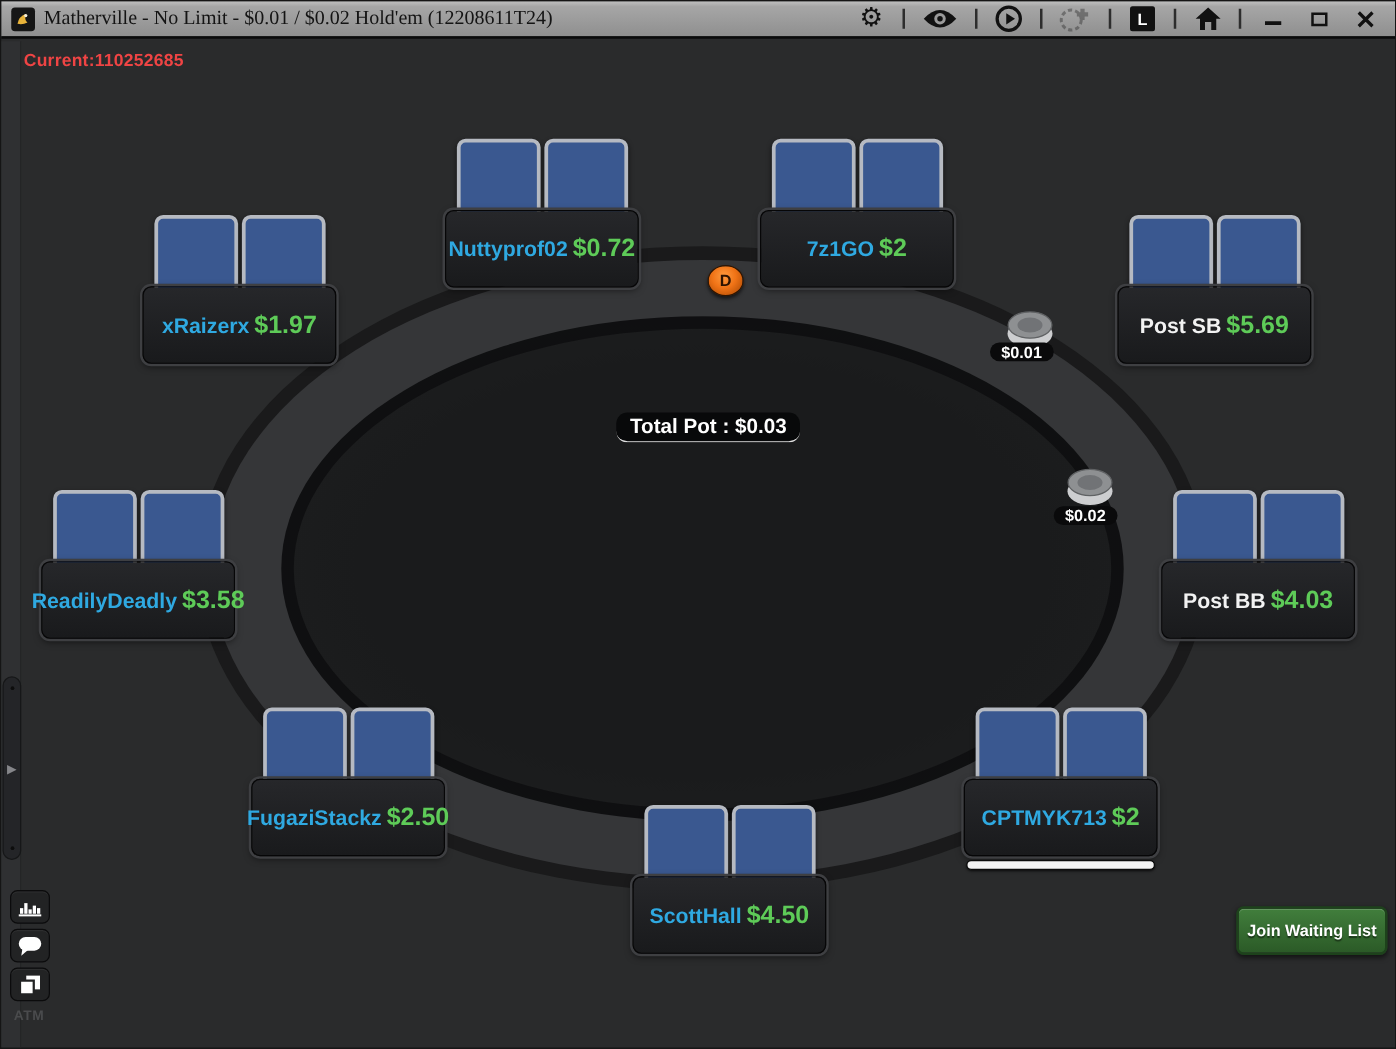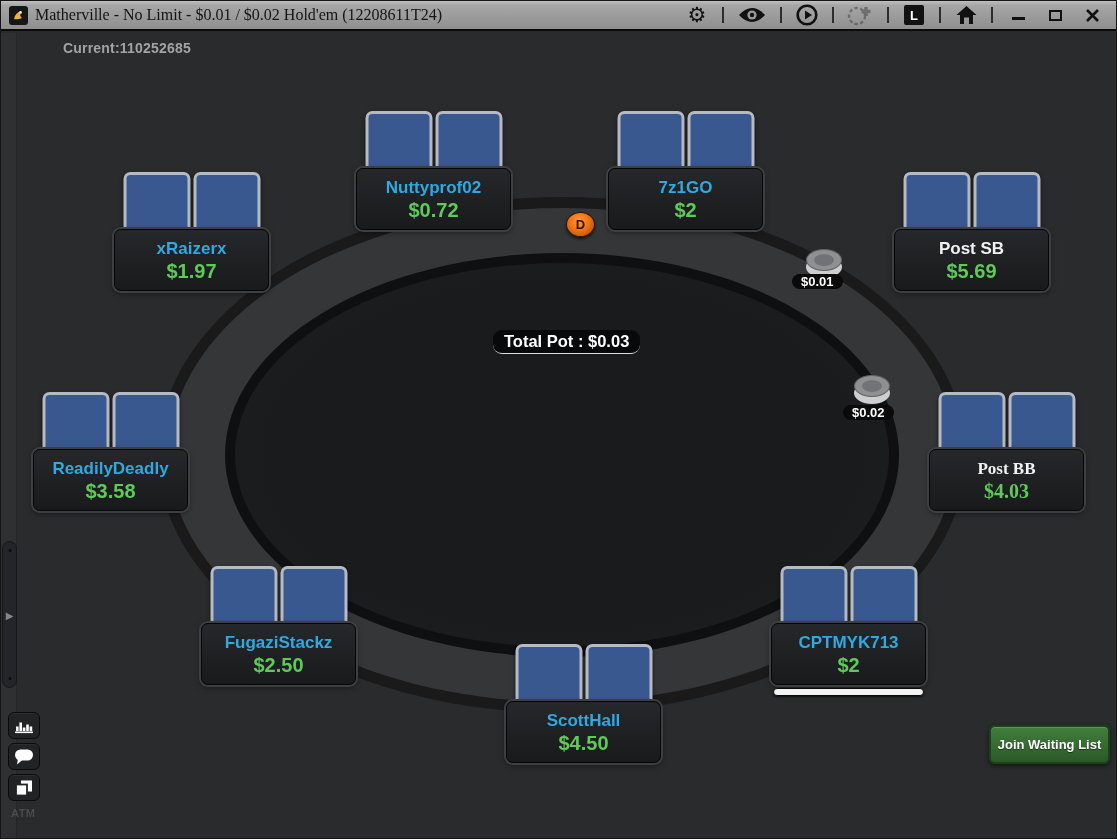--- a/index.html
+++ b/index.html
@@ -28,22 +28,22 @@
   
   .left-strip{ position:absolute; left:0; top:32px; bottom:0; width:16px;
     background:#2f3032; border-right:1px solid #242526; }
   .panel-handle{ position:absolute; left:1px; top:540px; width:15px; height:147px;
     background:#242528; border:1px solid #161718; border-radius:8px; cursor:pointer; }
   .panel-handle .dot{ position:absolute; left:50%; transform:translateX(-50%);
     width:3px; height:3px; border-radius:50%; background:#0d0d0d; }
   .panel-handle .arr{ position:absolute; left:50%; top:50%; transform:translate(-50%,-50%);
     color:#85868a; font-size:10px; }
 
-  .current-label{ position:absolute; left:18px; top:39px; color:#a3a3a3;
-    font-size:14px; font-weight:600; letter-spacing:.2px;margin-left:44px; }
+  .current-label{ position:absolute; left:18px; top:39px; color:#ef4444;
+    font-size:14px; font-weight:600; letter-spacing:.2px; }
 
   
   .rail{ position:absolute; left:168px; top:207px; width:786px; height:494px;
     border-radius:50%; background:#353638;
     box-shadow:0 0 0 11px rgba(10,10,10,.5); }
   .felt{ position:absolute; left:224px; top:252px; width:674px; height:404px;
     border-radius:50%; background:radial-gradient(ellipse at center,#1a1b1c 60%,#1f2021 100%);
     border:10px solid rgba(9,9,10,.65); }
 
   .pot-pill{ position:absolute; left:492px; top:329px; height:24px;
@@ -60,21 +60,21 @@
 
   
   .seat{ position:absolute; width:155px; height:62px; }
   .cards{ position:absolute; left:50%; top:-57px; transform:translateX(-50%);
     display:flex; gap:3px; z-index:1; }
   .card{ width:67px; height:98px; border-radius:7px; background:var(--card-blue,#3a5890);
     border:3px solid #b6bac2; box-shadow:0 2px 4px rgba(0,0,0,.45); }
   .pod{ position:absolute; left:0; top:0; width:155px; height:62px; z-index:2;
     background:linear-gradient(#26272a,#191a1c); border:1px solid #060607; border-radius:7px;
     box-shadow:0 0 0 2px #3e3f42, 0 2px 6px rgba(0,0,0,.55);
-    display:flex; flex-direction:column; align-items:center; justify-content:center; gap:4px; }
+    display:flex; align-items:center; justify-content:center; gap:4px; }
   .pname{ font-size:17px; font-weight:bold; line-height:1; }
   .pstack{ font-size:20px; font-weight:bold; line-height:1; color:var(--stack-green,#5ecb58); }
   .timerbar{ position:absolute; left:2px; top:65px; width:151px; height:8px; z-index:2;
     background:#f2f2f2; border:1px solid #0a0a0a; border-radius:5px;
     box-shadow:0 1px 2px rgba(0,0,0,.7); }
 
   
   .chip{ position:absolute; width:36px; height:30px; }
   .chip-rim{ position:absolute; left:0; top:7px; width:36px; height:22px;
     border-radius:50%; background:#cdced0; }
@@ -200,21 +200,21 @@
       <div class="seat" style="left: 893px; top: 228px;">
         <div class="cards">
           <div class="card"></div>
           <div class="card"></div>
         </div>
         <div class="pod">
           <div class="pname" style="color: rgb(242, 242, 242);">Post SB</div>
           <div class="pstack">$5.69</div>
         </div>
       </div>
-      <div class="seat" style="left: 928px; top: 448px; font-family: Liberation Serif, serif;">
+      <div class="seat" style="left: 928px; top: 448px;">
         <div class="cards">
           <div class="card"></div>
           <div class="card"></div>
         </div>
         <div class="pod">
           <div class="pname" style="color: rgb(242, 242, 242);">Post BB</div>
           <div class="pstack">$4.03</div>
         </div>
       </div>
       <div class="seat" style="left: 770px; top: 622px;">

